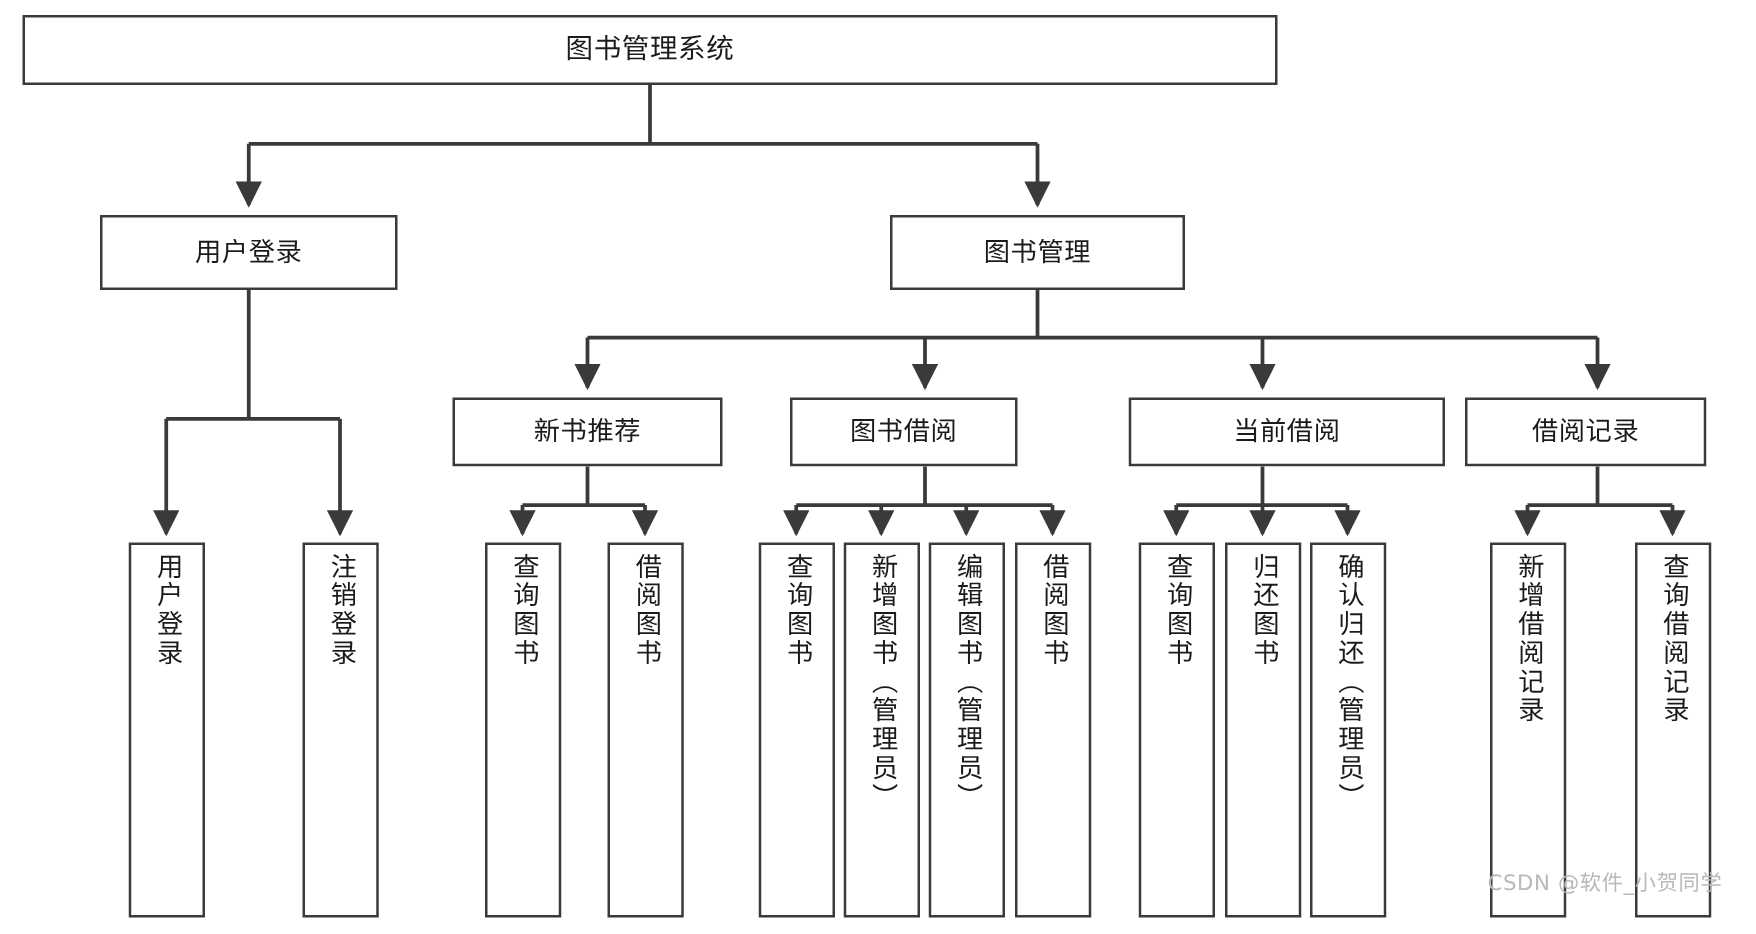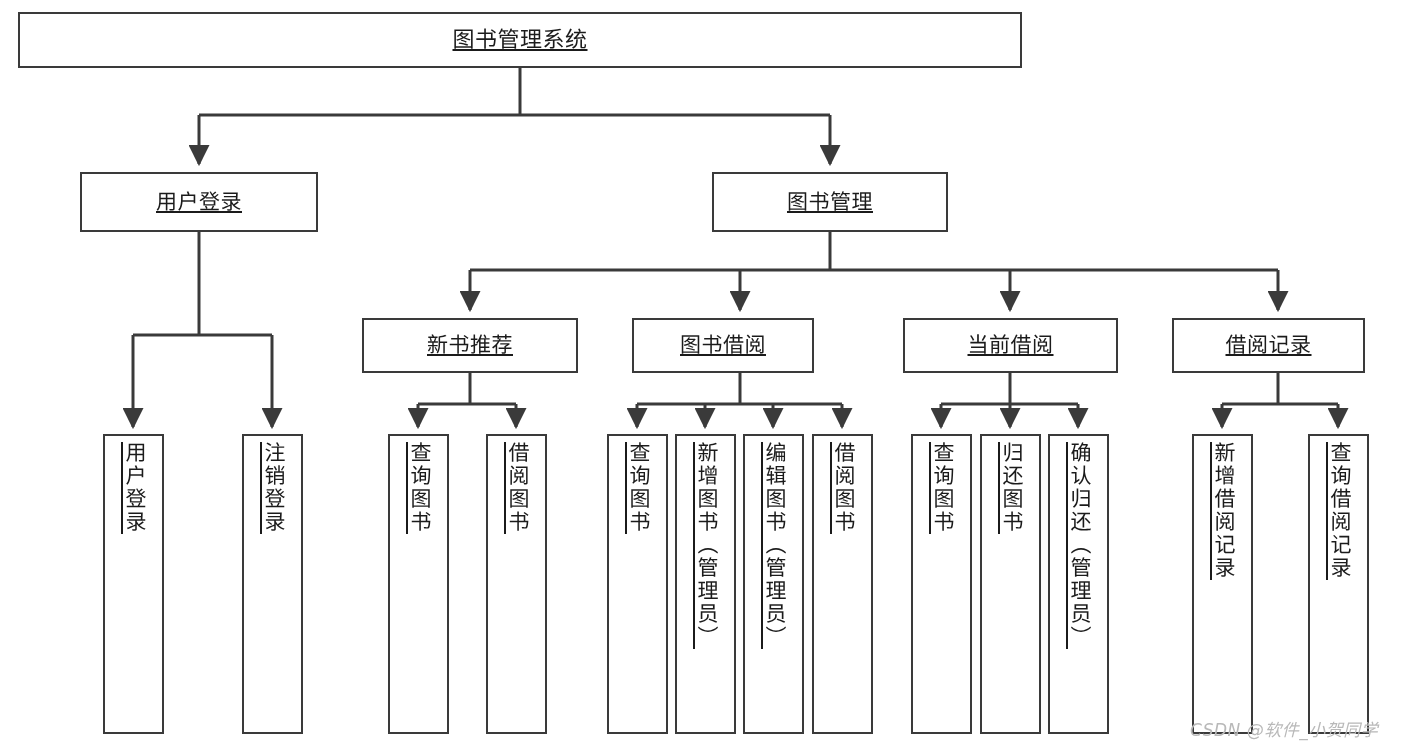--- a/index.html
+++ b/index.html
@@ -29,21 +29,20 @@
   .node {
     position: absolute;
     box-sizing: border-box;
     background: #ffffff;
     border: 2px solid #3a3a3a;
     display: flex;
     align-items: center;
     justify-content: center;
     color: #1b1b1b;
     z-index: 2;
-    text-decoration: underline;
   }
   .node-label {
     display: block;
     text-align: center;
     line-height: 1.28;
     letter-spacing: 0.5px;
     white-space: pre-wrap;
   }
   
   .node.horiz .node-label {
@@ -140,21 +139,21 @@
   <div class="node horiz" style="left:712px; top:172px; width:236px; height:60px;">
     <span class="node-label">图书管理</span>
   </div>
 
   <div class="node horiz" style="left:362px; top:318px; width:216px; height:55px;">
     <span class="node-label">新书推荐</span>
   </div>
   <div class="node horiz" style="left:632px; top:318px; width:182px; height:55px;">
     <span class="node-label">图书借阅</span>
   </div>
-  <div class="node horiz" style="left:903px; top:318px; width:215px; height:55px;">
+  <div class="node horiz" style="left:903px; top:318px; width:253px; height:55px;">
     <span class="node-label">当前借阅</span>
   </div>
   <div class="node horiz" style="left:1172px; top:318px; width:193px; height:55px;">
     <span class="node-label">借阅记录</span>
   </div>
 
   <div class="node vert" style="left:103px; top:434px; width:61px; height:300px;">
     <span class="node-label">用户登录</span>
   </div>
   <div class="node vert" style="left:242px; top:434px; width:61px; height:300px;">
@@ -191,15 +190,15 @@
     <span class="node-label">确认归还（管理员）</span>
   </div>
 
   <div class="node vert" style="left:1192px; top:434px; width:61px; height:300px;">
     <span class="node-label">新增借阅记录</span>
   </div>
   <div class="node vert" style="left:1308px; top:434px; width:61px; height:300px;">
     <span class="node-label">查询借阅记录</span>
   </div>
 
-  <div class="watermark" style="left:1190px; top:716px;font-style:italic;">CSDN @软件_小贺同学</div>
+  <div class="watermark" style="left:1190px; top:692px;">CSDN @软件_小贺同学</div>
 
 </div>
 
 </body></html>

